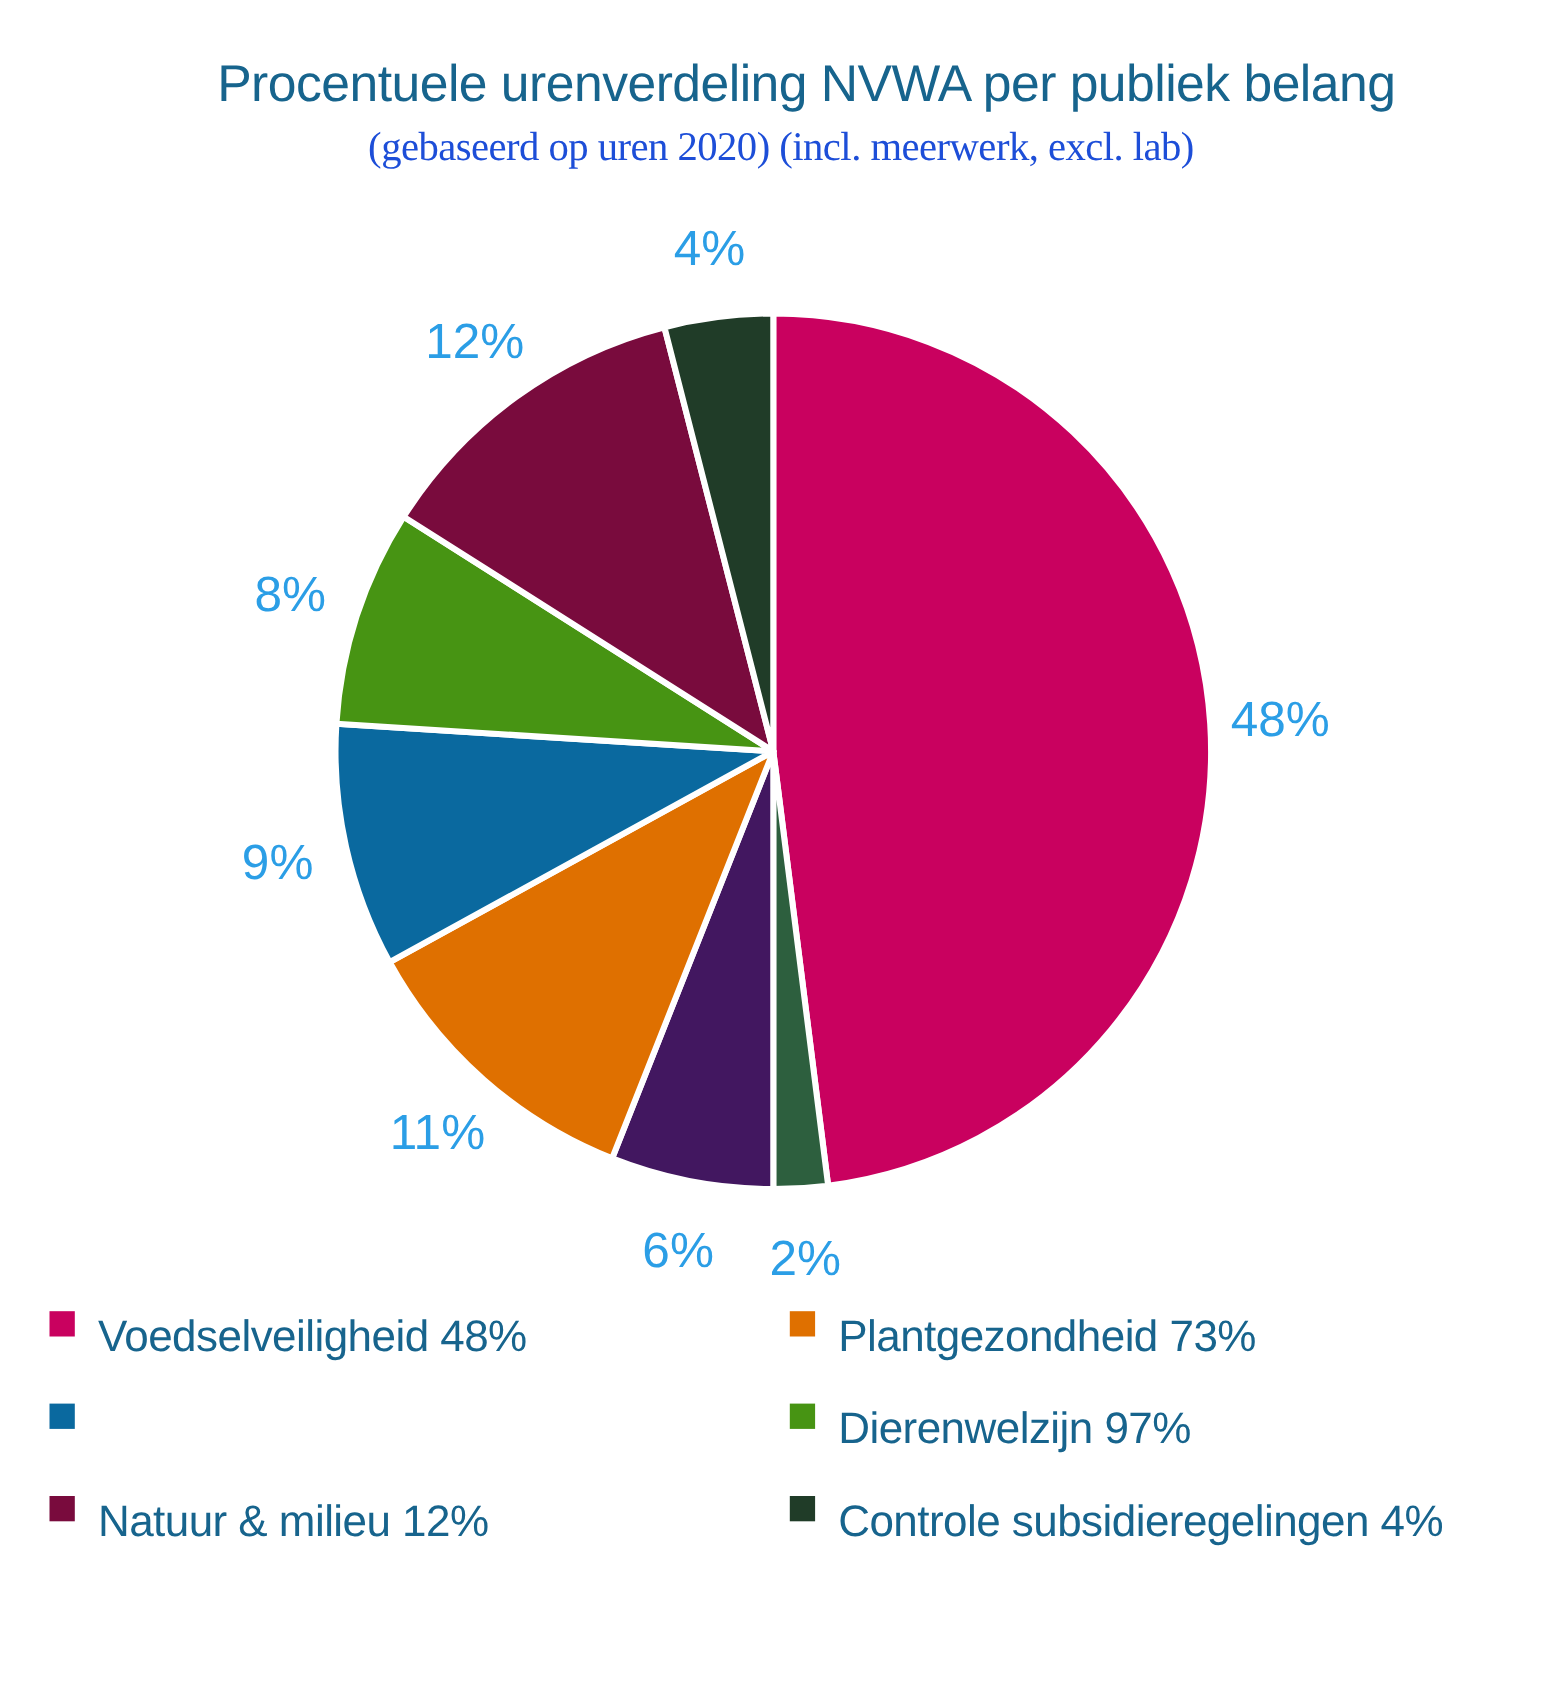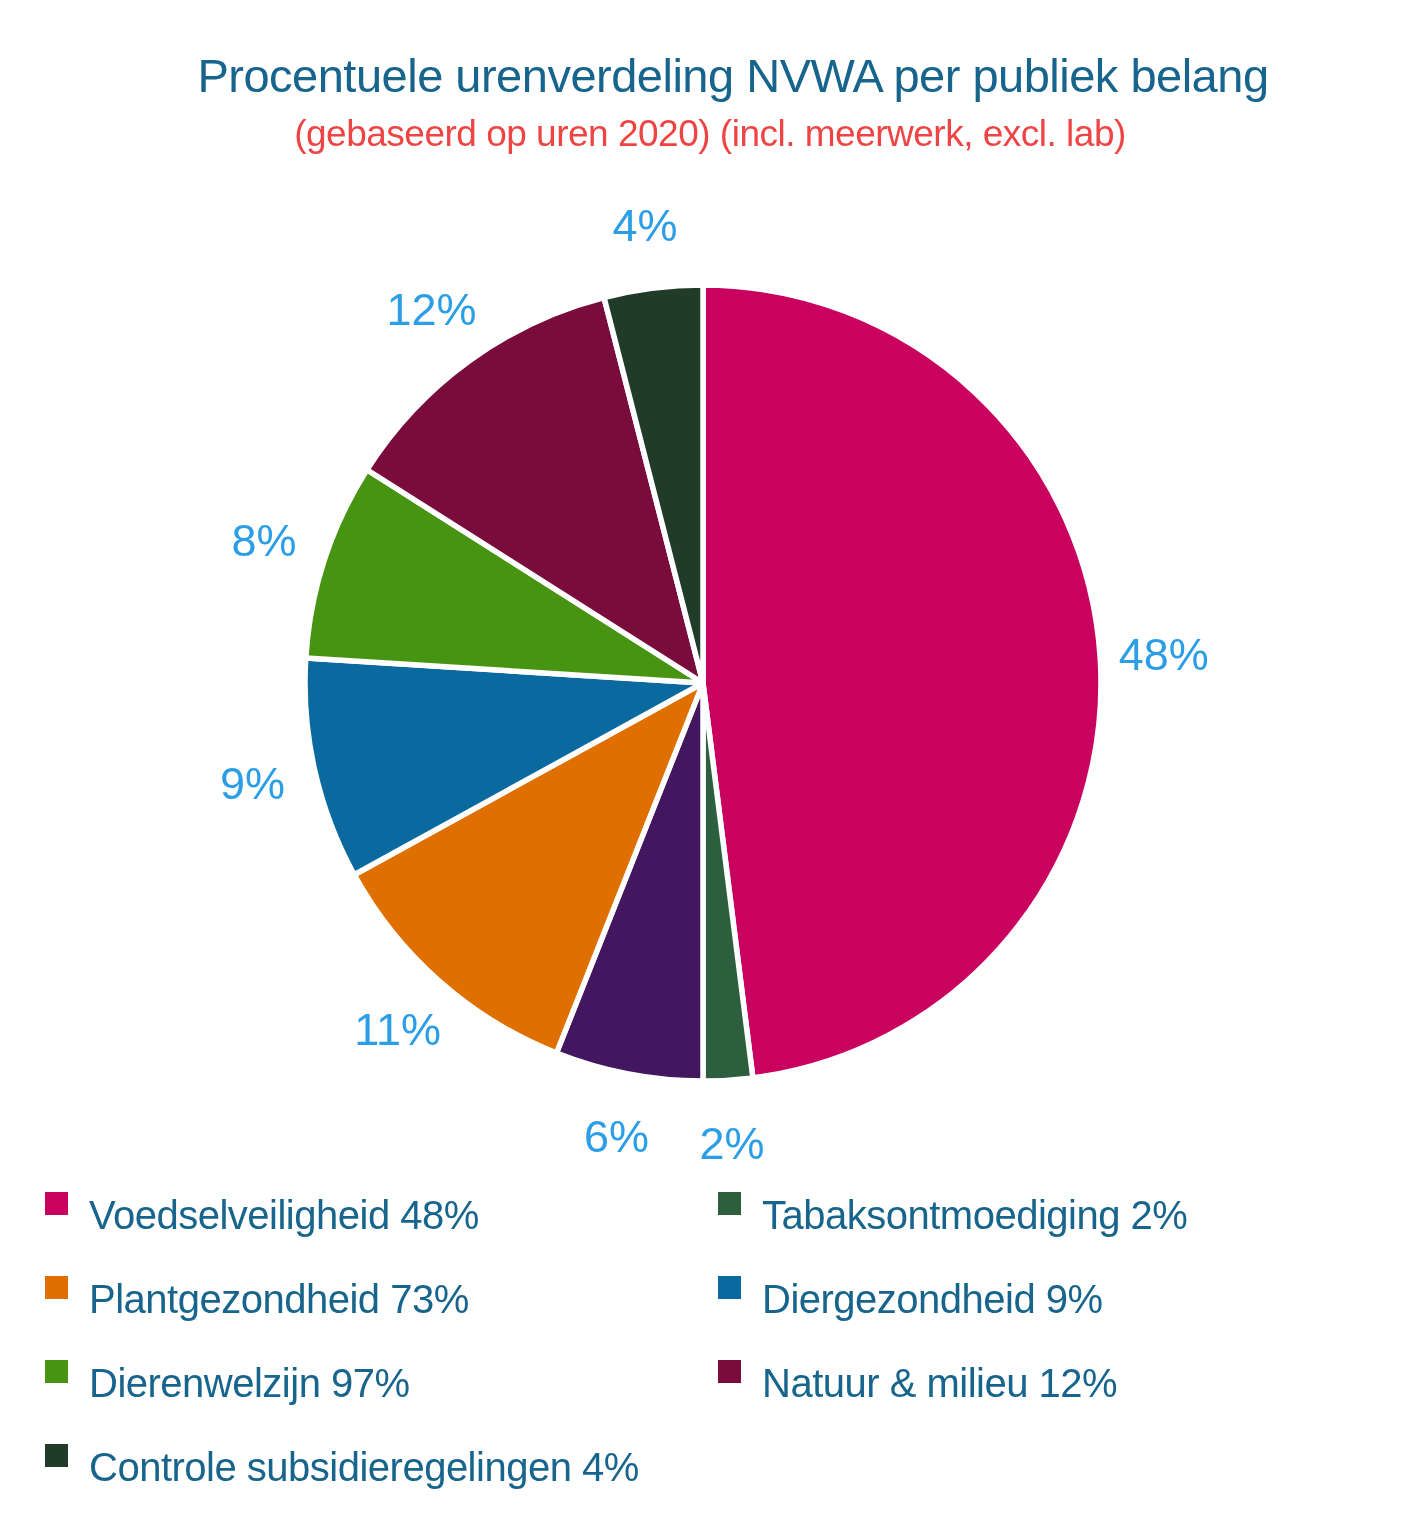--- a/index.html
+++ b/index.html
@@ -9,21 +9,21 @@
     font-family:"Liberation Sans", sans-serif;
   }
   .title {
     position:absolute; top:50px; left:0; width:100%;
     text-align:center; font-size:47px; line-height:1.1;
     color:#17648D; letter-spacing:-0.5px;padding-left:23px;
   }
   .subtitle {
     position:absolute; top:114px; left:0; width:100%;
     text-align:center; font-size:37px; line-height:1.1;
-    color:#ef4444; letter-spacing:-0.5px;
+    color:#1d4ed8; letter-spacing:-0.5px;font-family:Liberation Serif, serif;
   }
   svg.pie { position:absolute; top:0; left:0; }
   svg.pie .pct-label {
     font-family:"Liberation Sans", sans-serif;
     font-size:45px;
   }
   .legend {
     position:absolute; left:45px; top:1192px; width:1340px;
     display:grid; grid-template-columns:673px auto; row-gap:38px;
   }
@@ -61,30 +61,25 @@
       <path d="M 703 683 L 604.02 297.50 A 398 398 0 0 1 703.00 285.00 Z" fill="#203C28" stroke="#FFFFFF" stroke-width="5.5" stroke-linejoin="round"></path>
       <text x="645.1" y="225.0" text-anchor="middle" dominant-baseline="central" fill="#2B9EE6" class="pct-label">4%</text>
     </svg>
 
   <div class="legend" id="legend">
       <div class="legend-item">
         <span class="legend-swatch" style="background: rgb(201, 1, 95);"></span>
         <span class="legend-label">Voedselveiligheid 48%</span>
       </div>
       <div class="legend-item">
-        <span class="legend-swatch" style="background: rgb(45, 95, 62);"></span>
-        <span class="legend-label">Tabaksontmoediging 2%</span>
-      </div>
-      <div class="legend-item">
         <span class="legend-swatch" style="background: rgb(223, 112, 0);"></span>
         <span class="legend-label">Plantgezondheid 73%</span>
       </div>
       <div class="legend-item">
         <span class="legend-swatch" style="background: rgb(10, 105, 159);"></span>
-        <span class="legend-label">Diergezondheid 9%</span>
       </div>
       <div class="legend-item">
         <span class="legend-swatch" style="background: rgb(71, 148, 19);"></span>
         <span class="legend-label">Dierenwelzijn 97%</span>
       </div>
       <div class="legend-item">
         <span class="legend-swatch" style="background: rgb(121, 11, 61);"></span>
         <span class="legend-label">Natuur &amp; milieu 12%</span>
       </div>
       <div class="legend-item">

